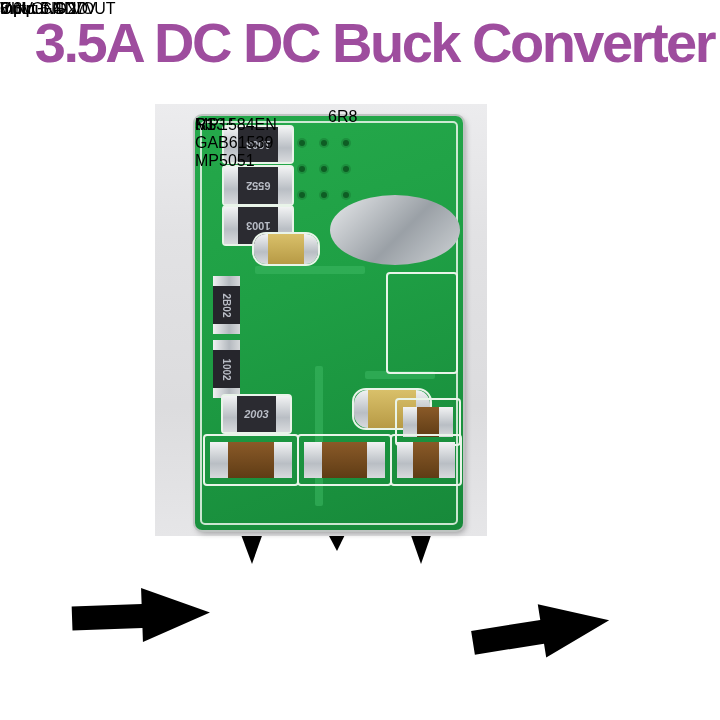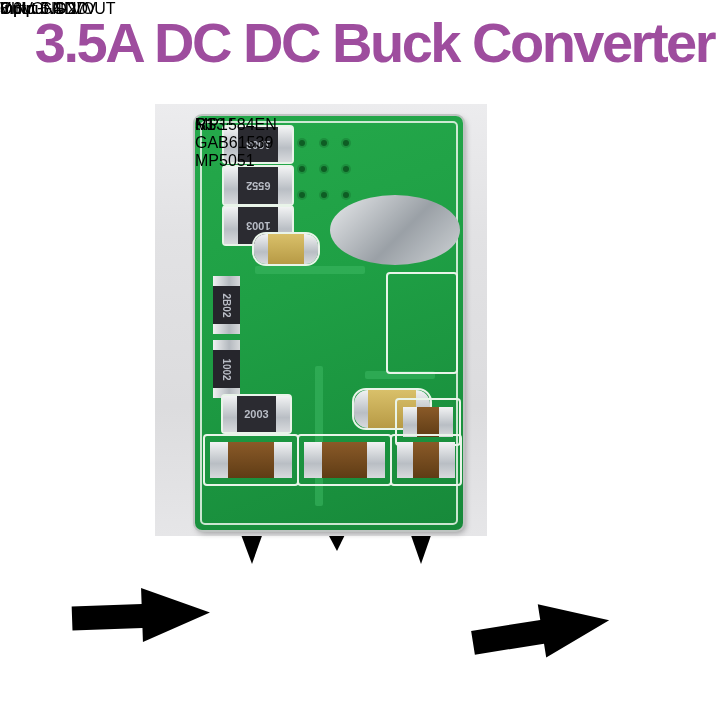--- a/index.html
+++ b/index.html
@@ -181,20 +181,23 @@
     <div class="abs via" style="left:126px;top:24px;"></div>
     <div class="abs via" style="left:148px;top:24px;"></div>
     <div class="abs via" style="left:104px;top:50px;"></div>
     <div class="abs via" style="left:126px;top:50px;"></div>
     <div class="abs via" style="left:148px;top:50px;"></div>
     <div class="abs via" style="left:104px;top:76px;"></div>
     <div class="abs via" style="left:126px;top:76px;"></div>
     <div class="abs via" style="left:148px;top:76px;"></div>
 
     <div class="abs ind-base"></div>
+    <div class="abs inductor">
+      <span class="ind-mark">6R8</span>
+    </div>
     <div class="abs ind-notch"></div>
     <div class="abs copper"></div>
 
     <div class="lead" style="left:88px;top:161px;"></div>
     <div class="lead" style="left:108px;top:161px;"></div>
     <div class="lead" style="left:128px;top:161px;"></div>
     <div class="lead" style="left:148px;top:161px;"></div>
     <div class="lead" style="left:88px;top:245px;"></div>
     <div class="lead" style="left:108px;top:245px;"></div>
     <div class="lead" style="left:128px;top:245px;"></div>
@@ -221,21 +224,21 @@
     </div>
     <div class="abs vcomp" style="left:18px;top:224px;width:27px;height:58px;">
       <div class="vcap"></div>
       <div class="vbody">
           <span class="rot90">1002</span>
         </div>
       <div class="vcap"></div>
     </div>
 
     <div class="abs outline" style="left:26px;top:278px;width:67px;height:36px;">
-      <div class="smd" style="width:100%;height:100%;">
+      <div class="smd" style="width:100%;height:100%;font-style:italic;">
           <div class="cap-end"></div>
         <div class="bodyk res-body">
             <span>2003</span>
           </div>
       <div class="cap-end"></div>
         </div>
     </div>
     <div class="abs stadium" style="left:157px;top:272px;width:76px;height:38px;">
       <div class="smd" style="width:100%;height:100%;border-radius:14px;overflow:hidden;">
         <div class="cap-end"></div>

